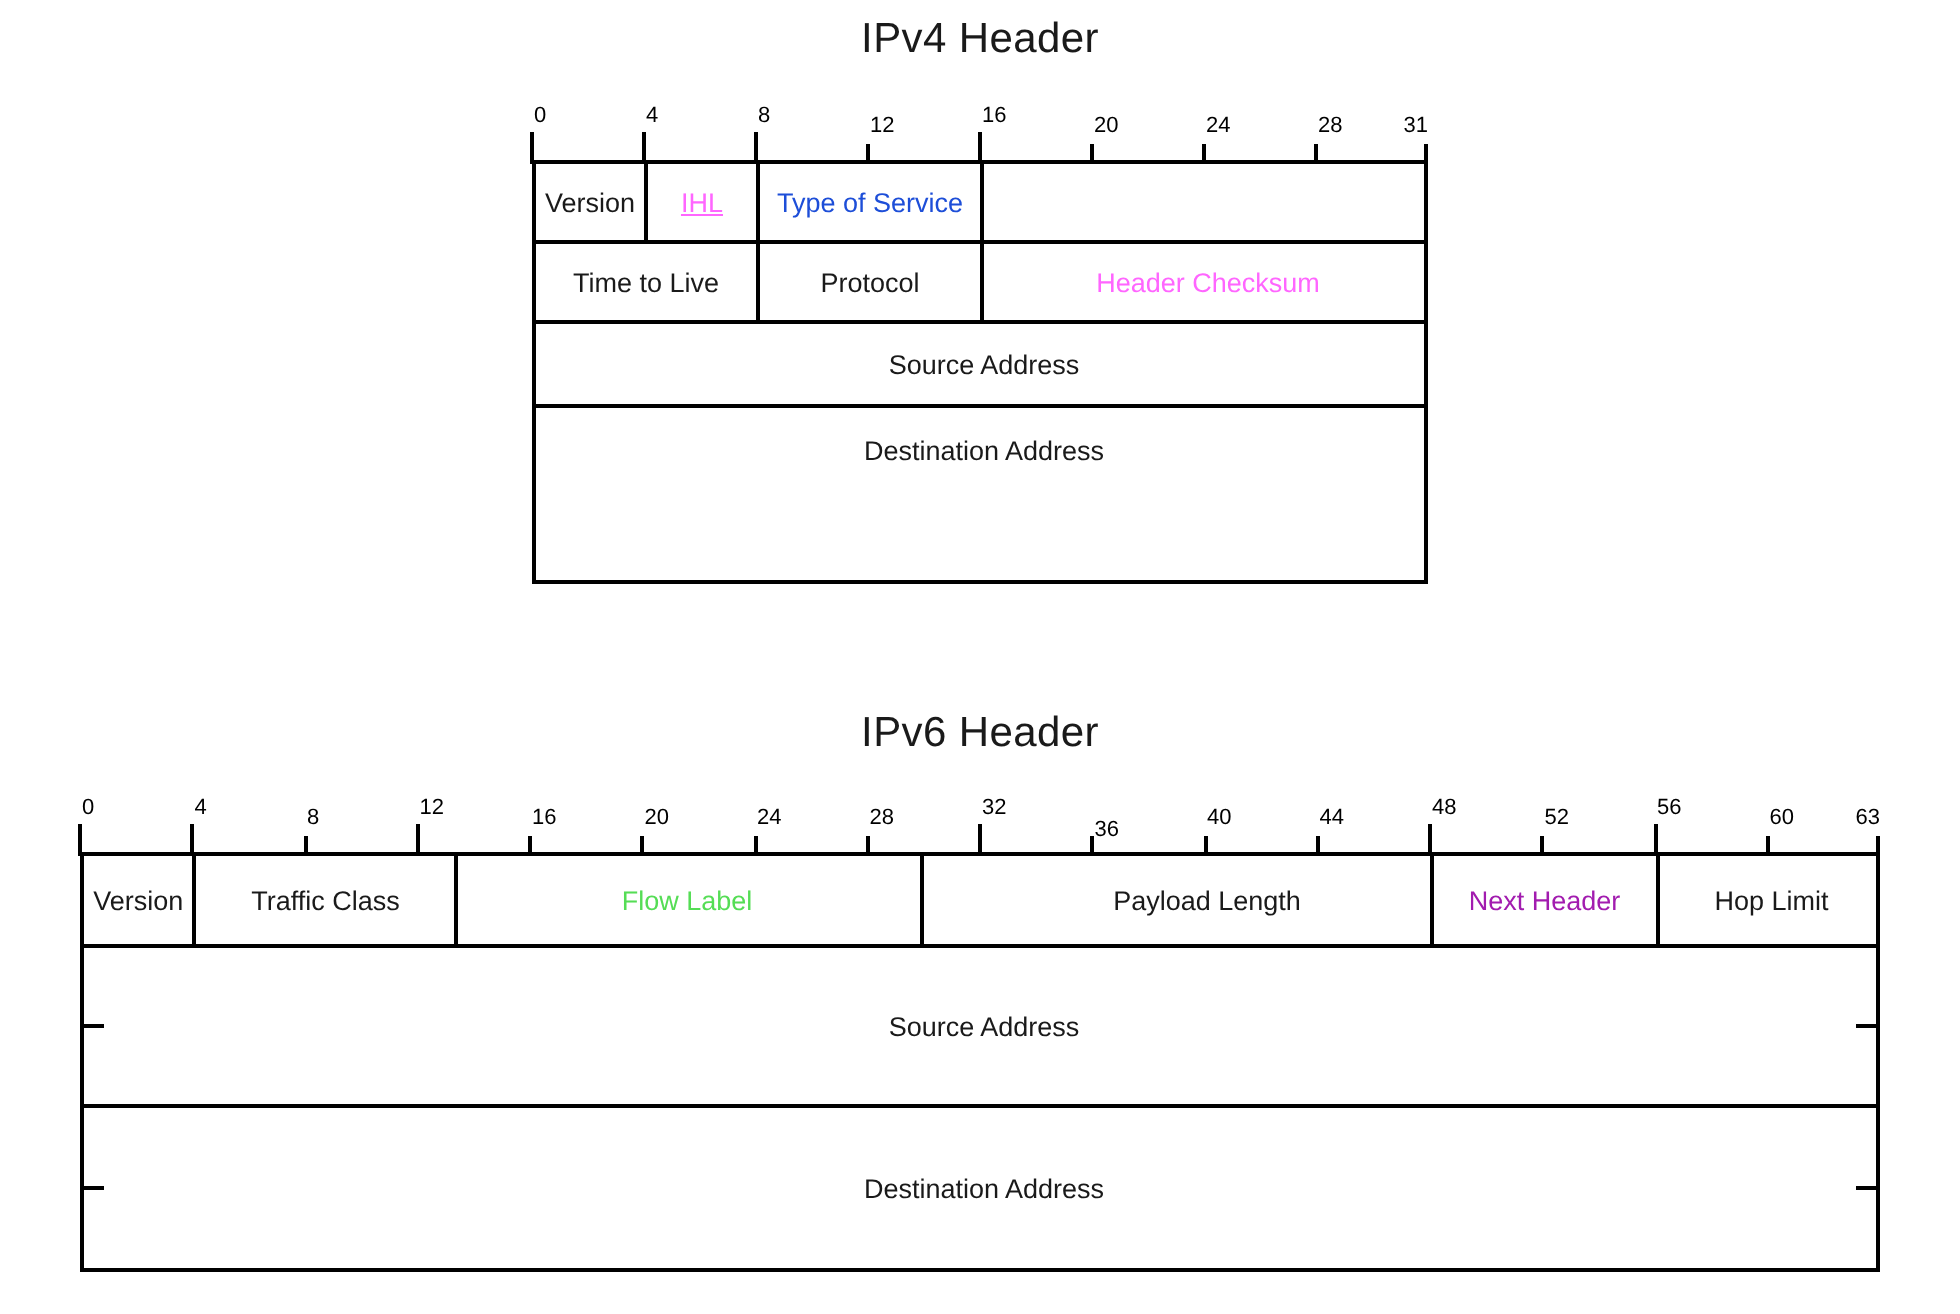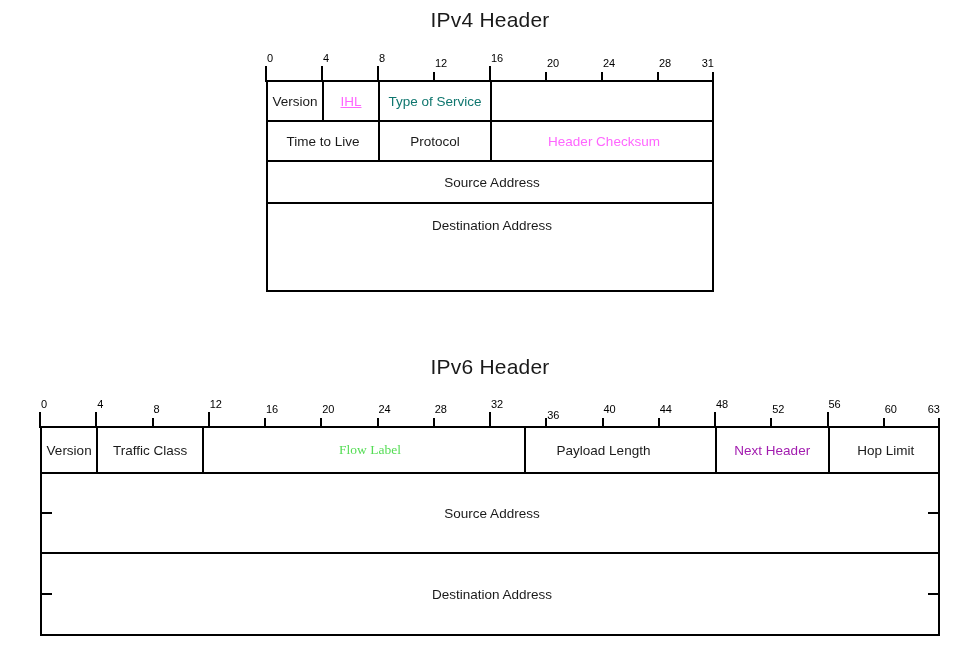--- a/index.html
+++ b/index.html
@@ -128,21 +128,21 @@
 
 <div class="packet-table" id="ipv4-table" style="left:266px; top:80px; width:448px; height:212px;">
     <div class="packet-row" style="height: 40px;">
       <div class="packet-field" style="left: 0px; width: 56px;">
         <span style="color: rgb(26, 26, 26);">Version</span>
       </div>
       <div class="packet-field" style="left: 56px; width: 56px;">
         <span style="color: rgb(255, 102, 255); text-decoration: underline;">IHL</span>
       </div>
       <div class="packet-field" style="left: 112px; width: 112px;">
-        <span style="color: #0f766e;">Type of Service</span>
+        <span style="color: #1d4ed8;">Type of Service</span>
       </div>
     </div>
     <div class="packet-row" style="height: 40px;">
       <div class="packet-field" style="left: 112px; width: 112px;">
         <span style="color: rgb(26, 26, 26);">Protocol</span>
       </div>
       <div class="packet-field" style="left: 0px; width: 112px;">
         <span style="color: rgb(26, 26, 26);">Time to Live</span>
       </div>
       <div class="packet-field last" style="left: 224px; width: 224px; justify-content: center;">
@@ -199,24 +199,24 @@
     <div class="tick-label" style="left: 845.75px; bottom: 13px;">60</div>
     <div class="tick" style="left: 899px; height: 10px; bottom: 0px;"></div>
     <div class="tick-label end" style="left: 900px; bottom: 13px;">63</div>
   </div>
 
 <div class="packet-table" id="ipv6-table" style="left:40px; top:426px; width:900px; height:210px;">
     <div class="packet-row" style="height: 46px;">
       <div class="packet-field" style="left: 0px; width: 56.25px;">
         <span style="color: rgb(26, 26, 26);">Version</span>
       </div>
-      <div class="packet-field" style="left: 56.25px; width: 106px;">
+      <div class="packet-field" style="left: 56.25px; width: 131px;">
         <span style="color: rgb(26, 26, 26);">Traffic Class</span>
       </div>
-      <div class="packet-field" style="left: 174px; width: 310px; font-family: Liberation Serif, serif;">
+      <div class="packet-field" style="left: 185px; width: 235px;">
         <span style="color: rgb(85, 221, 85);">Flow Label</span>
       </div>
       <div class="packet-field" style="left: 450px; width: 225px;">
         <span style="color: rgb(26, 26, 26);">Payload Length</span>
       </div>
       <div class="packet-field" style="left: 675px; width: 112.5px;">
         <span style="color: #a21caf;">Next Header</span>
       </div>
       <div class="packet-field last" style="left: 787.5px; width: 112.5px;">
         <span style="color: rgb(26, 26, 26);">Hop Limit</span>

